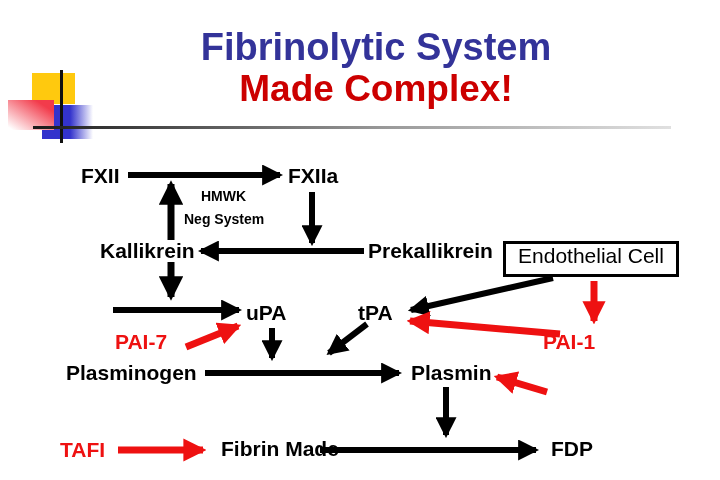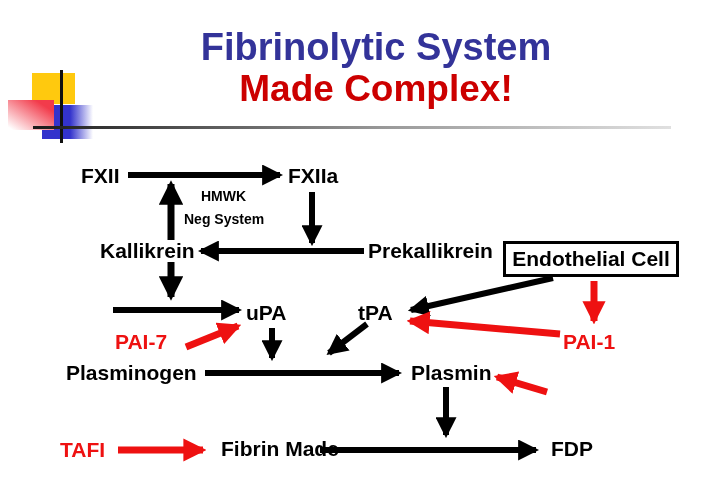--- a/index.html
+++ b/index.html
@@ -34,22 +34,22 @@
   
   .lbl{
     position:absolute;font-size:21px;font-weight:bold;color:#000;
     line-height:1.05;white-space:nowrap;
   }
   .lbl.small{font-size:14px;}
   .lbl.red{color:var(--diagram-red,#ee1111);}
   .lbl sub{font-size:14px;line-height:0;}
   .endo-box{
     position:absolute;left:503px;top:241px;width:170px;height:30px;
-    border:3px solid #000;display:flex;align-items:center;justify-content:center;
-    font-size:21px;font-weight:bold;color:#000;white-space:nowrap;
+    border:3px solid #000;display:flex;align-items:flex-start;justify-content:center;
+    font-size:21px;font-weight:normal;color:#000;white-space:nowrap;
   }
   svg.arrows{position:absolute;left:0;top:0;width:720px;height:480px;}
   .arrow-black{stroke:#000;}
   .arrow-red{stroke:var(--diagram-red,#ee1111);}
 </style>
 </head>
 <body>
 
 <div class="stage">
 
@@ -95,20 +95,20 @@
   <div class="lbl small" style="left:201px;top:189px">HMWK</div>
   <div class="lbl small" style="left:184px;top:212px">Neg System</div>
   <div class="lbl" style="left:368px;top:240px">Prekallikrein</div>
   <div class="lbl" style="left:100px;top:240px">Kallikrein</div>
   <div class="endo-box">
     <span>Endothelial Cell</span>
   </div>
   <div class="lbl" style="left:246px;top:302px">uPA</div>
   <div class="lbl" style="left:358px;top:302px">tPA</div>
   <div class="lbl red" style="left:115px;top:331px">PAI-7</div>
-  <div class="lbl red" style="left:563px;top:331px">PAI-1</div>
+  <div class="lbl red" style="left:543px;top:331px">PAI-1</div>
   <div class="lbl" style="left:411px;top:362px">Plasmin</div>
   <div class="lbl" style="left:66px;top:362px">Plasminogen</div>
   <div class="lbl red" style="left:60px;top:439px">TAFI</div>
   <div class="lbl" style="left:221px;top:438px">Fibrin Made</div>
   <div class="lbl" style="left:551px;top:438px">FDP</div>
 
 </div>
 
 </body></html>

